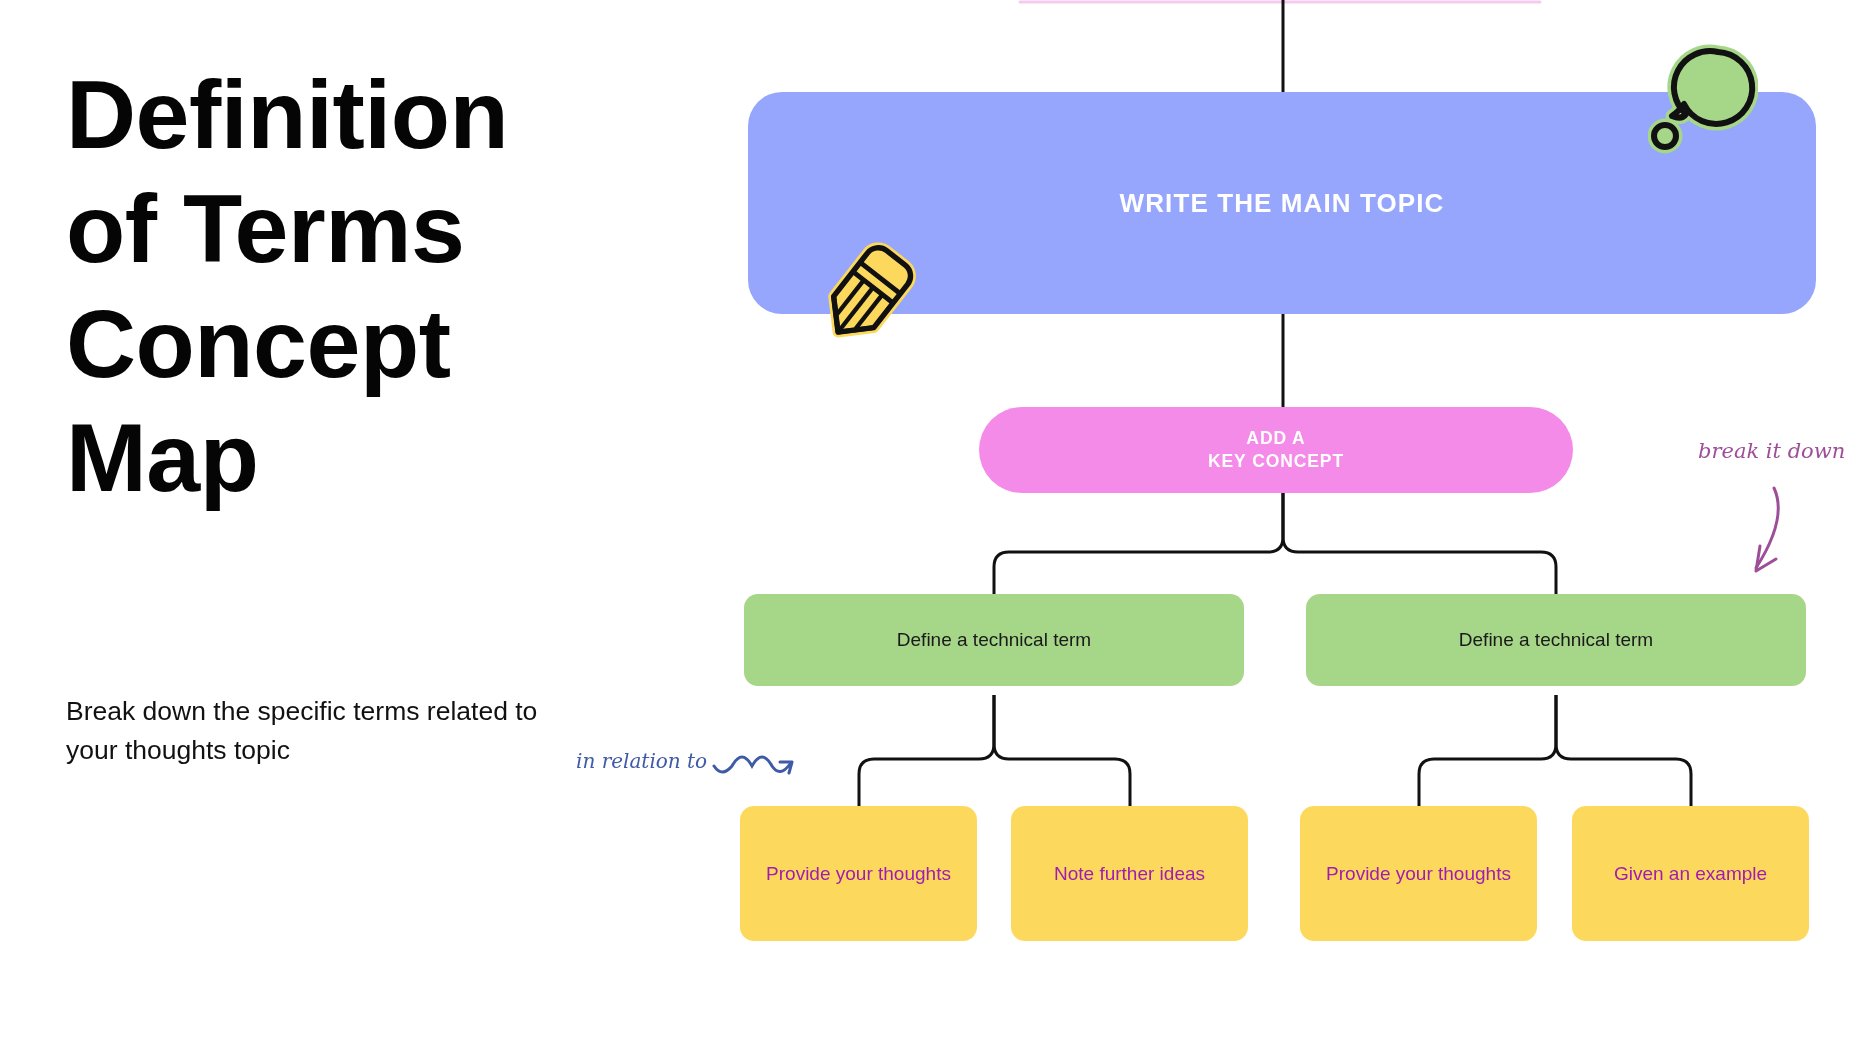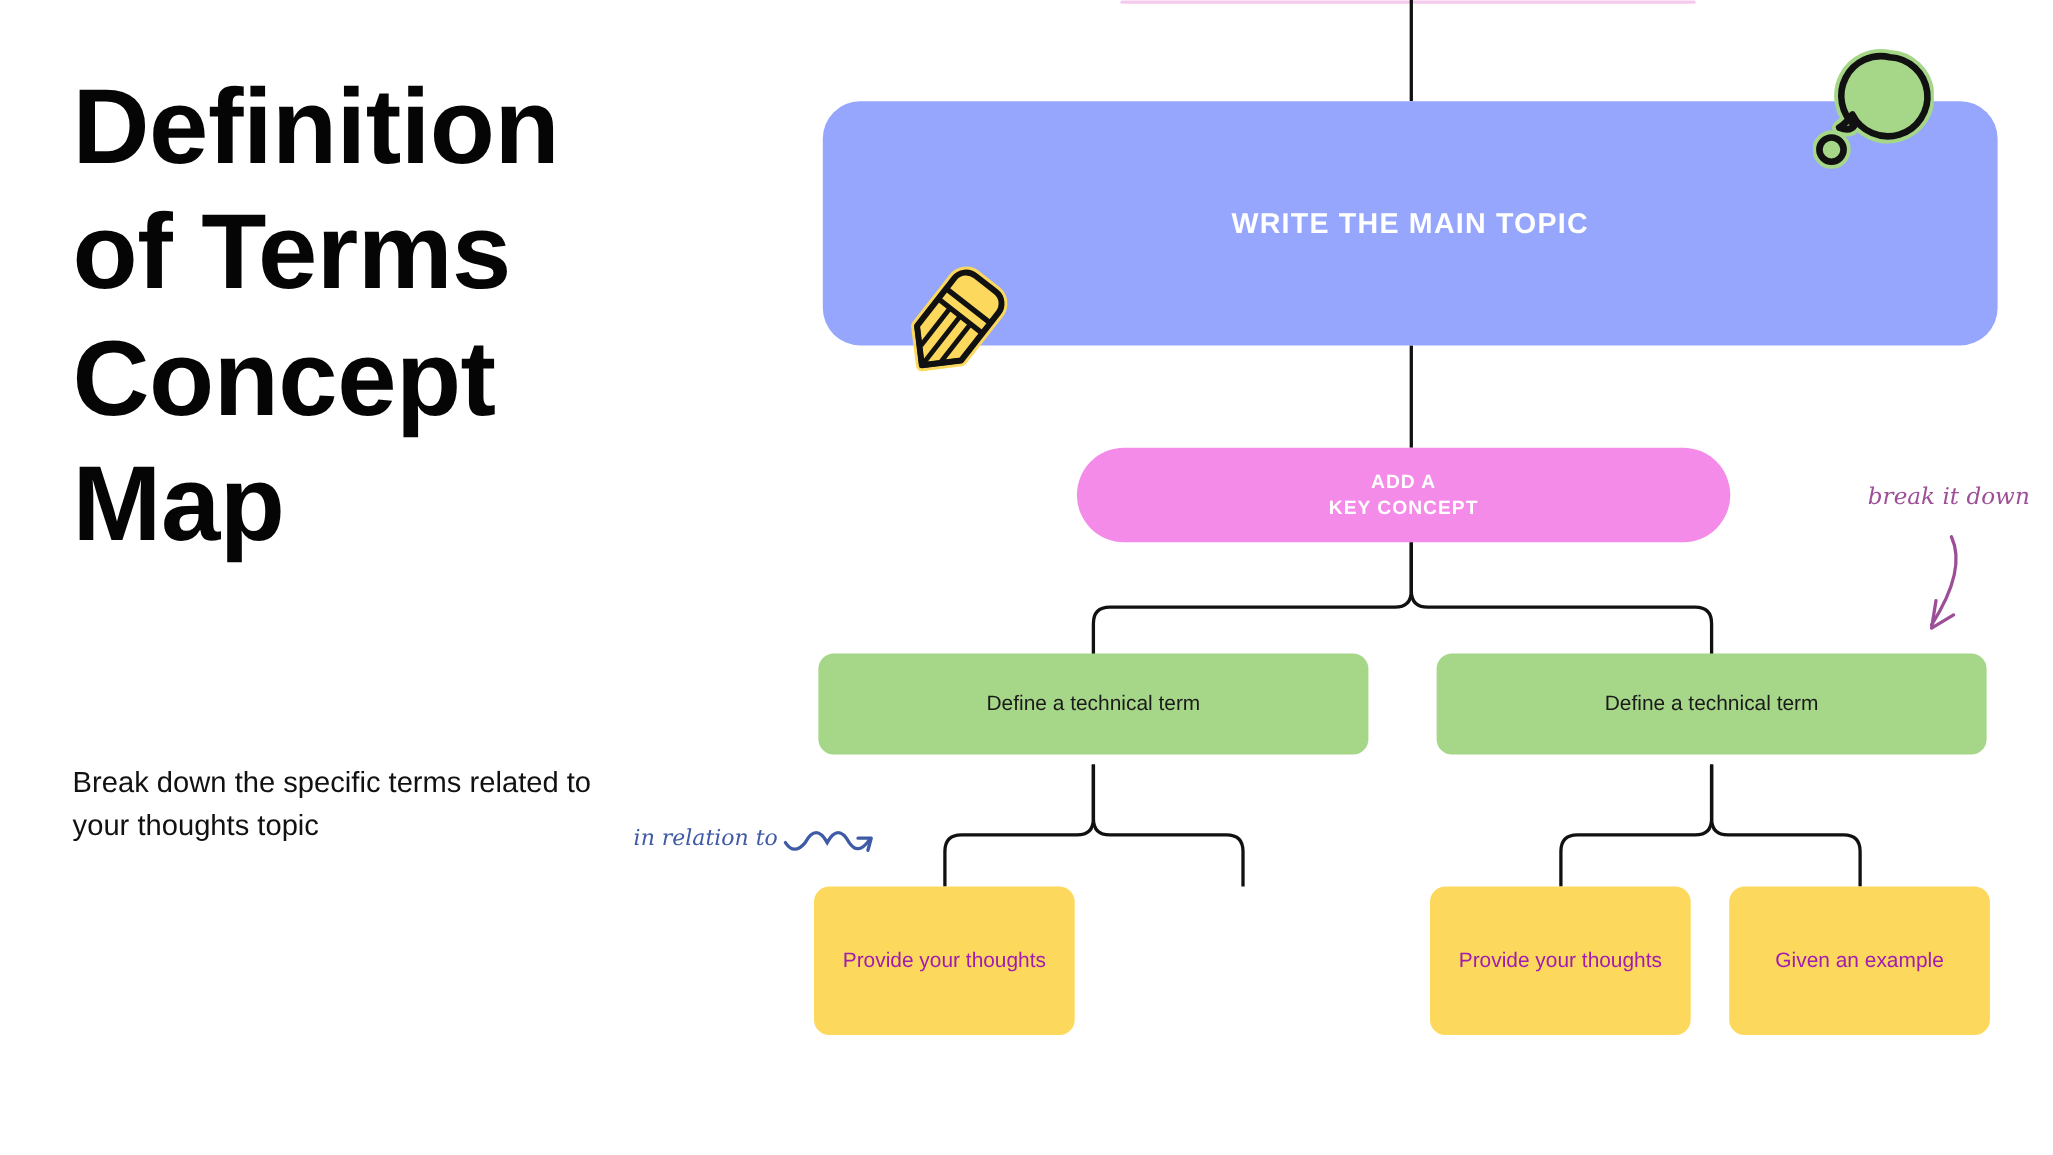--- a/index.html
+++ b/index.html
@@ -175,20 +175,23 @@
 
     <div class="node node-green" id="node-green-1">
       <span class="label">Define a technical term</span>
     </div>
     <div class="node node-green" id="node-green-2">
       <span class="label">Define a technical term</span>
     </div>
 
     <div class="node node-yellow" id="node-yellow-1">
       <span class="label">Provide your thoughts</span>
+    </div>
+    <div class="node node-yellow" id="node-yellow-2">
+      <span class="label">Note further ideas</span>
     </div>
     <div class="node node-yellow" id="node-yellow-3">
       <span class="label">Provide your thoughts</span>
     </div>
     <div class="node node-yellow" id="node-yellow-4">
       <span class="label">Given an example</span>
     </div>
 
     <svg class="deco" id="pencil-icon" viewBox="0 0 100 112">
       <g transform="rotate(38 50 56)">

